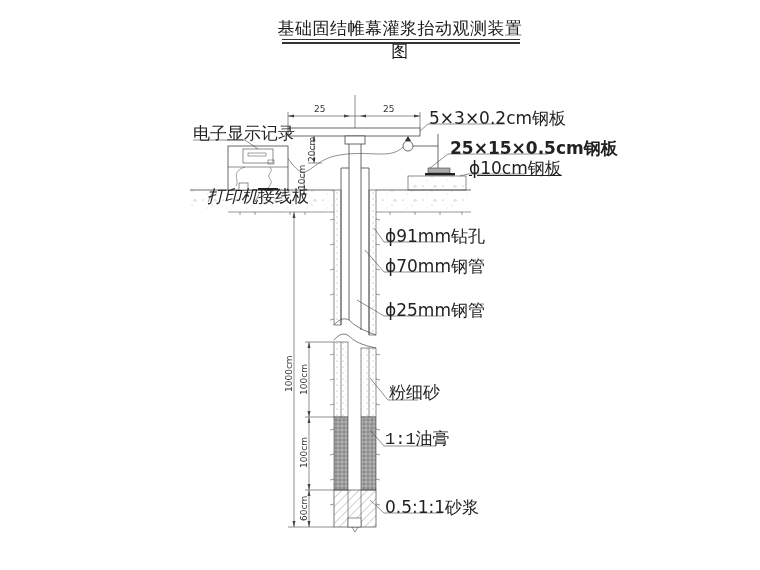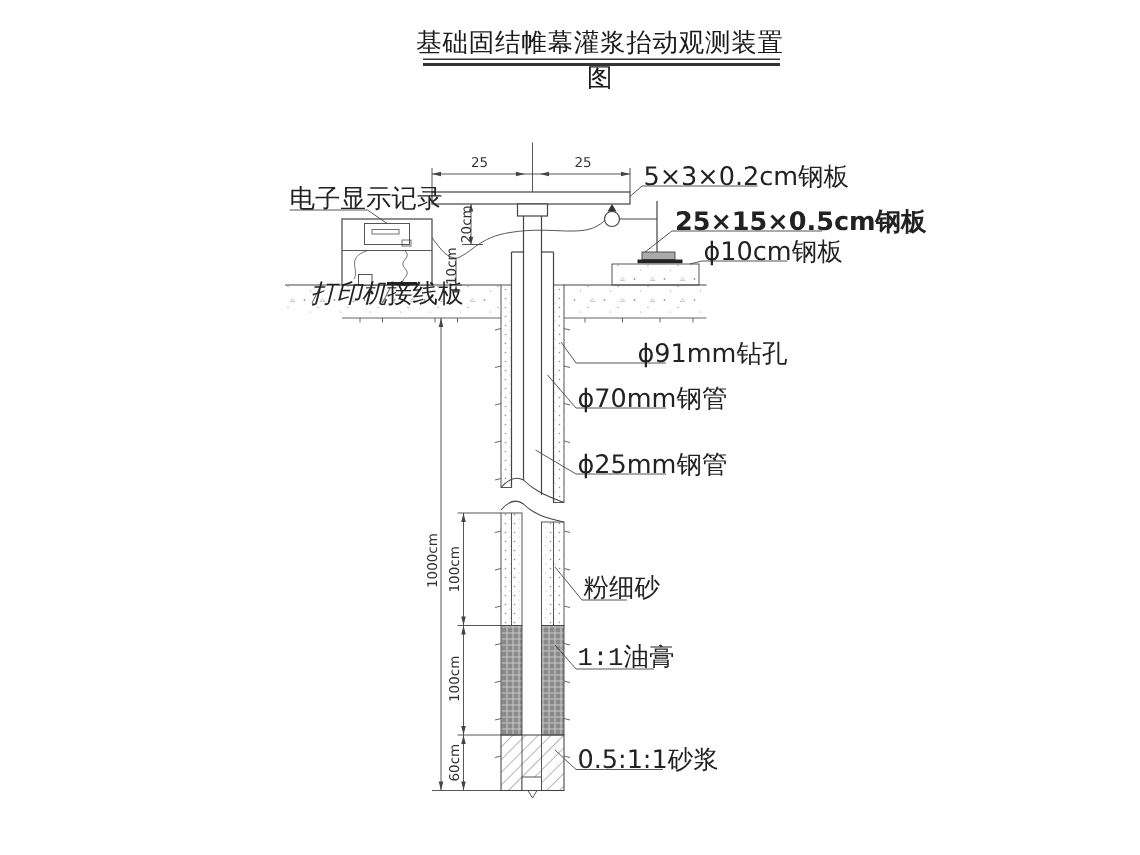--- a/index.html
+++ b/index.html
@@ -160,20 +160,20 @@
   <div class="dim vert" style="left:284px;top:392px;">1000cm</div>
   <div class="dim vert" style="left:299px;top:395px;">100cm</div>
   <div class="dim vert" style="left:299px;top:468px;">100cm</div>
   <div class="dim vert" style="left:299px;top:521px;">60cm</div>
 
   <div class="lbl" style="left:193px;top:127px;">电子显示记录</div>
   <div class="lbl" style="left:207px;top:190px;font-style:italic;">打印机</div>
   <div class="lbl" style="left:258px;top:190px;">接线板</div>
   <div class="lbl" style="left:429px;top:112px;">5×3×0.2cm钢板</div>
   <div class="lbl" style="left:450px;top:142px;font-weight:bold;">25×15×0.5cm钢板</div>
-  <div class="lbl" style="left:469px;top:162px;">ϕ10cm钢板</div>
-  <div class="lbl" style="left:385px;top:230px;margin-left:40px;">ϕ91mm钻孔</div>
+  <div class="lbl" style="left:469px;top:162px;text-decoration:underline;">ϕ10cm钢板</div>
+  <div class="lbl" style="left:385px;top:230px;">ϕ91mm钻孔</div>
   <div class="lbl" style="left:385px;top:260px;">ϕ70mm钢管</div>
   <div class="lbl" style="left:385px;top:304px;">ϕ25mm钢管</div>
   <div class="lbl" style="left:389px;top:388px;font-family:Liberation Mono, monospace;">粉细砂</div>
   <div class="lbl" style="left:385px;top:434px;font-family:Liberation Mono, monospace;">1:1油膏</div>
   <div class="lbl" style="left:385px;top:501px;text-align:center;">0.5:1:1砂浆</div>
 </div>
 
 </body></html>

